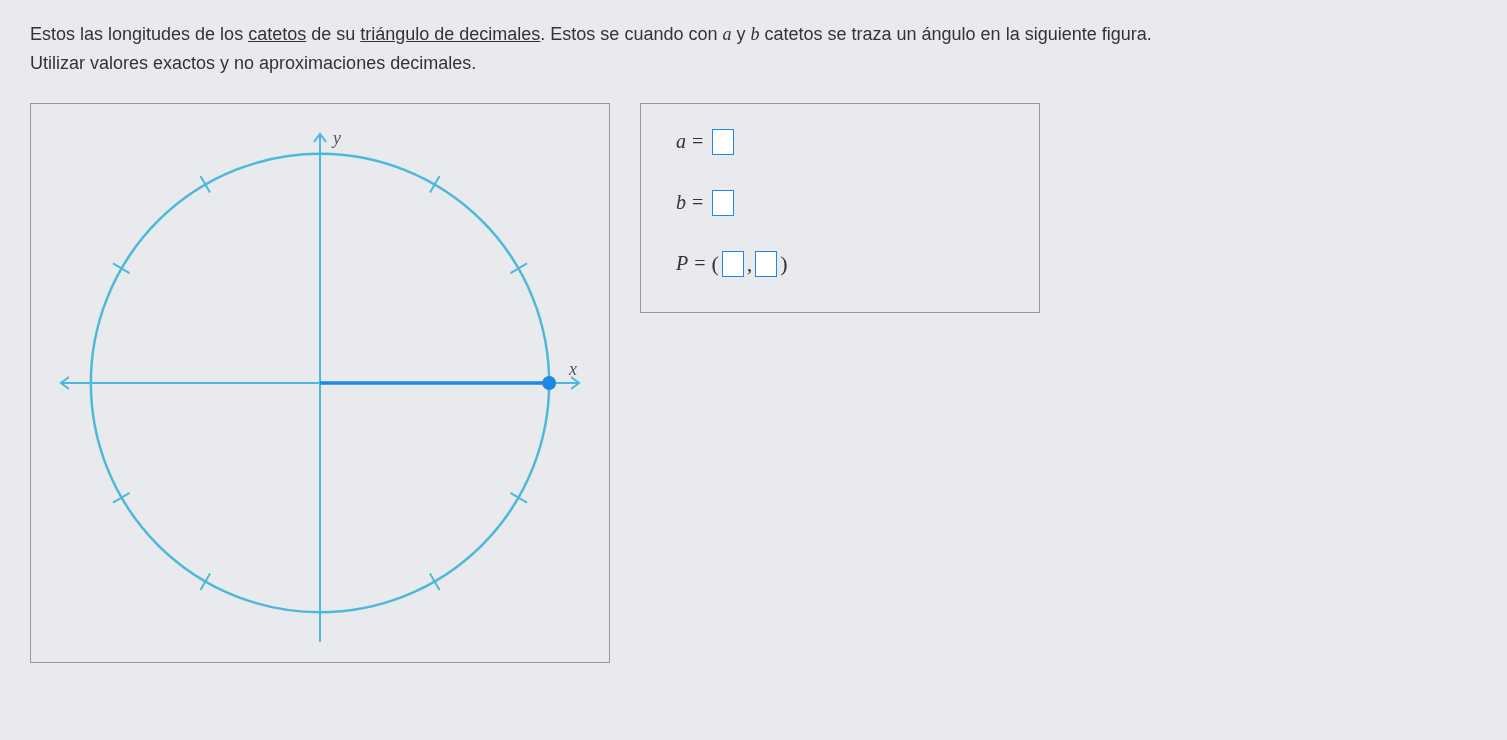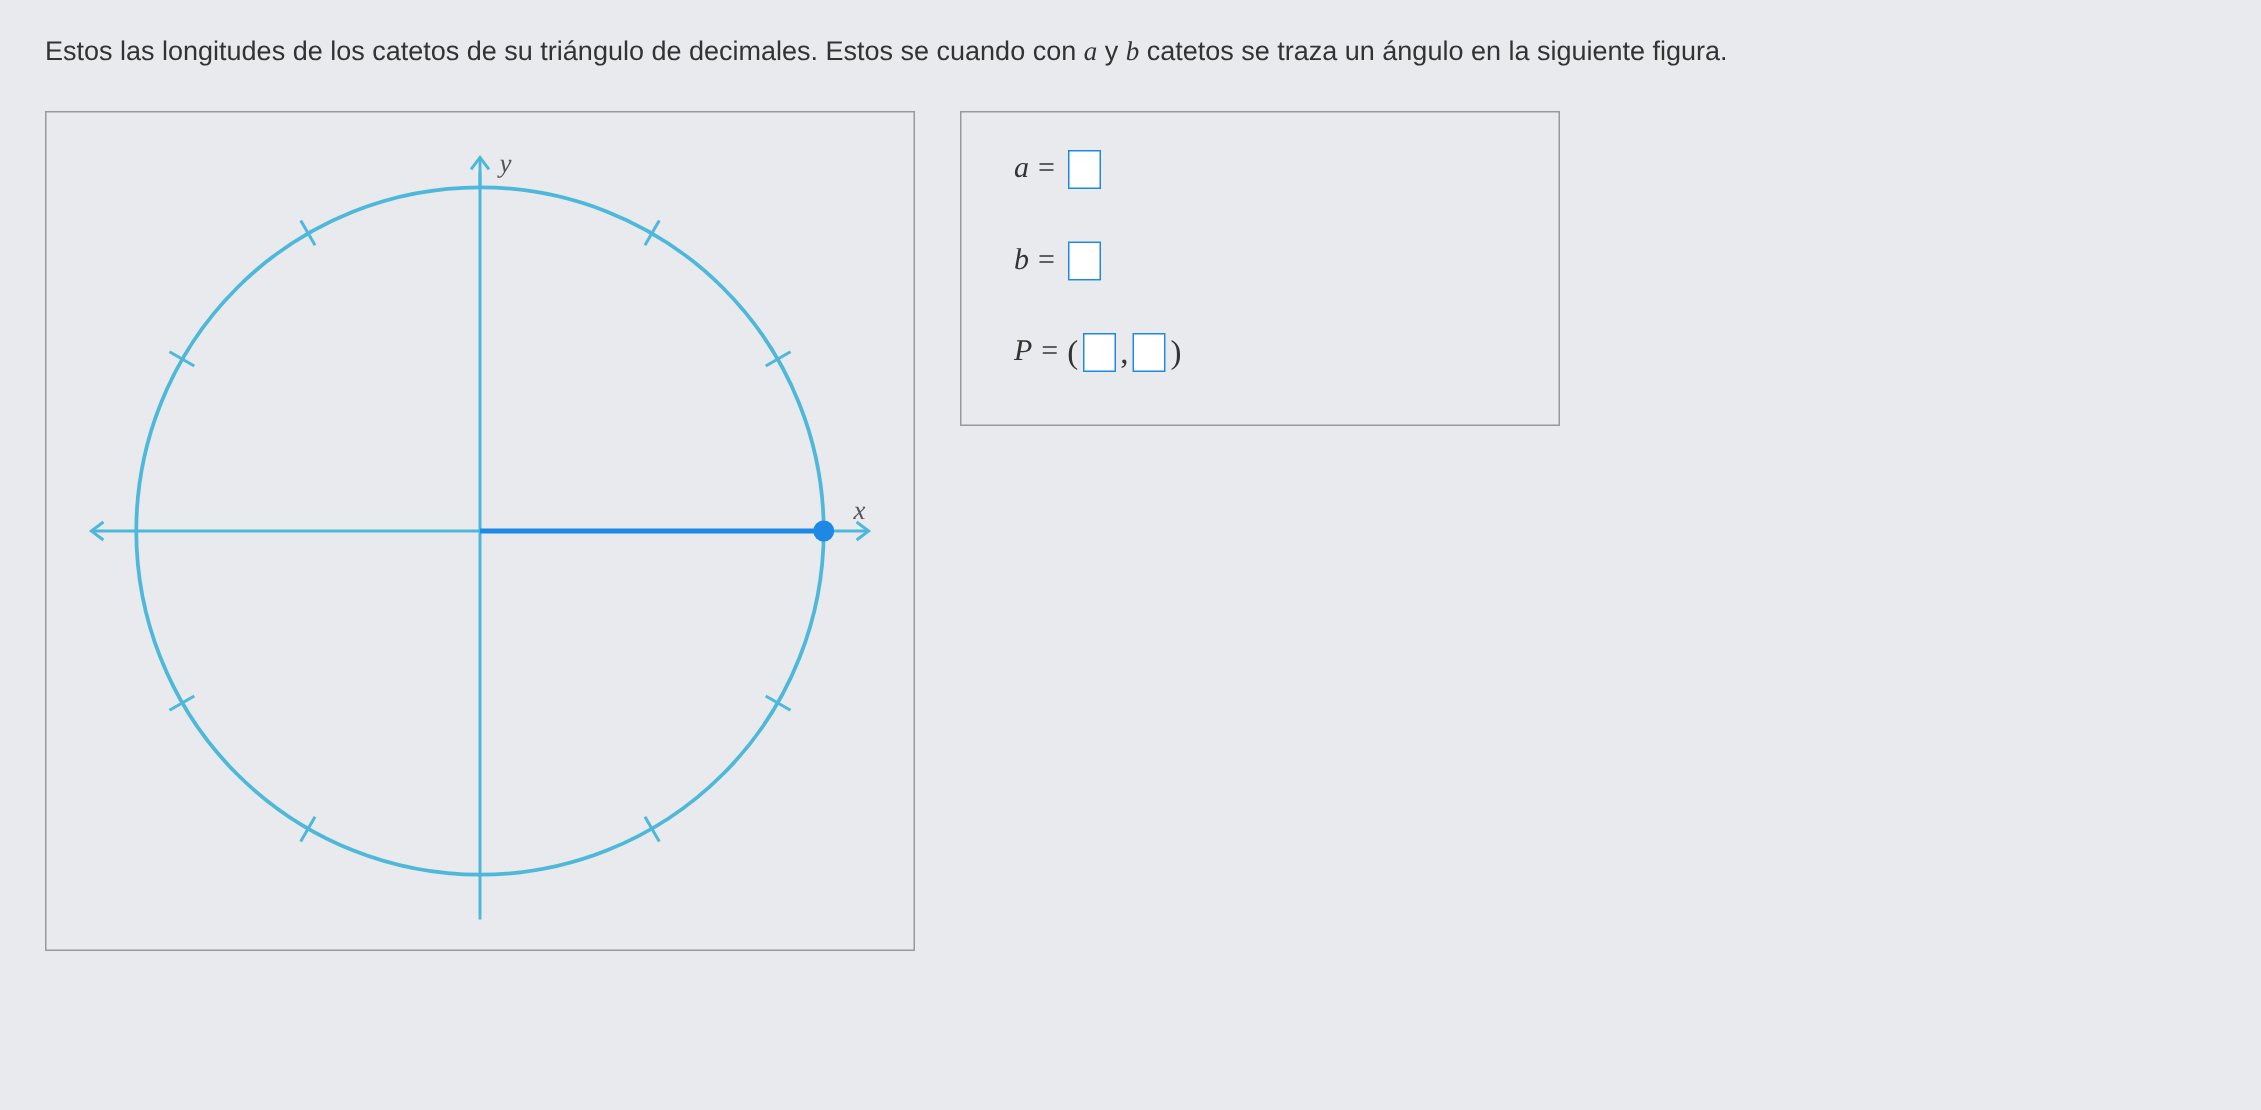--- a/index.html
+++ b/index.html
@@ -15,20 +15,21 @@
       color: #333;
       font-size: 18px;
     }
     
     .instructions {
       line-height: 1.6;
       margin-bottom: 25px;
     }
     
     .underline {
+      text-decoration: underline;
     }
     
     .italic {
       font-style: italic;
       font-family: 'Times New Roman', serif;
     }
     
     .content-row {
       display: flex;
       gap: 30px;
@@ -92,20 +93,21 @@
       margin: 0 6px;
     }
   </style>
 </head>
 <body>
 
 <div class="instructions">
   <p>
     <span>Estos las longitudes de los </span><span class="underline">catetos</span><span> de su </span><span class="underline">triángulo de decimales</span><span>. Estos se cuando con </span><span class="italic">a</span><span> y </span><span class="italic">b</span><span> catetos se traza un ángulo en la siguiente figura.</span>
   </p>
+  <p>Utilizar valores exactos y no aproximaciones decimales.</p>
 </div>
 
 <div class="content-row">
 
   <div class="figure-box">
     <svg class="circle-svg" viewBox="0 0 540 540">
 
       <line x1="10" y1="270" x2="530" y2="270" stroke="#4db8d9" stroke-width="2"></line>
 
       <polyline points="18,264 10,270 18,276" fill="none" stroke="#4db8d9" stroke-width="2"></polyline>

